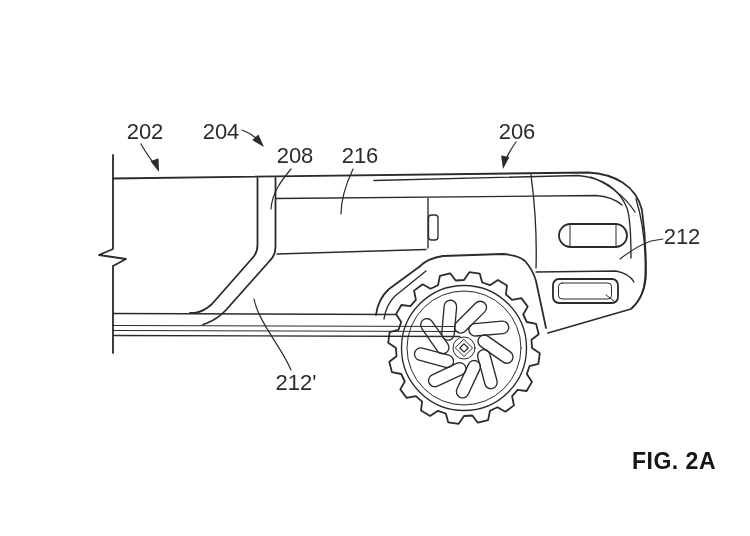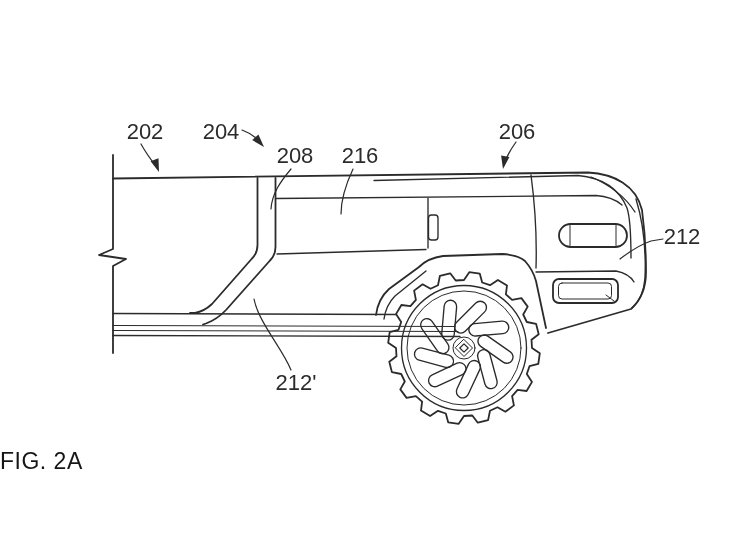--- a/index.html
+++ b/index.html
@@ -6,22 +6,22 @@
   .canvas{position:relative;width:750px;height:536px;background:var(--bg,#fff);overflow:hidden;
           font-family:"Liberation Sans",sans-serif;margin-top:28px;}
   svg{position:absolute;left:0;top:0;}
   svg path, svg rect, svg circle{stroke:var(--ink,#2b2b2b);fill:none;stroke-linecap:round;stroke-linejoin:round;}
   .ln{stroke-width:1.8;}
   .md{stroke-width:1.35;}
   .tn{stroke-width:1.0;}
   .leader{stroke-width:1.2;fill:none;}
   .arrowhead{fill:var(--ink,#2b2b2b);stroke:none;}
   .refnum{font:22px "Liberation Sans",sans-serif;fill:var(--ink,#2b2b2b);stroke:none;}
-  .caption{position:absolute;top:420px;left:0;width:716px;text-align:left;
-           font-weight:normal;font-size:23px;color:#161616;letter-spacing:0.5px;}
+  .caption{position:absolute;top:420px;left:0;width:716px;text-align:right;
+           font-weight:bold;font-size:23px;color:#161616;letter-spacing:0.5px;}
 </style>
 </head>
 <body>
 
 <div class="canvas">
   <svg id="art" width="750" height="536" viewBox="0 0 750 536">
 
     <g>
       <path class="ln" d="M113,127 L113,221 L99,227 L126,231 L113,238 L113,325"></path>
       <path class="ln" d="M113,150.5 L588,144.5 C614,146 636,157 642,182 C645,204 646,226 646,244 C646,262 640,273 631,281 L548,305"></path>

